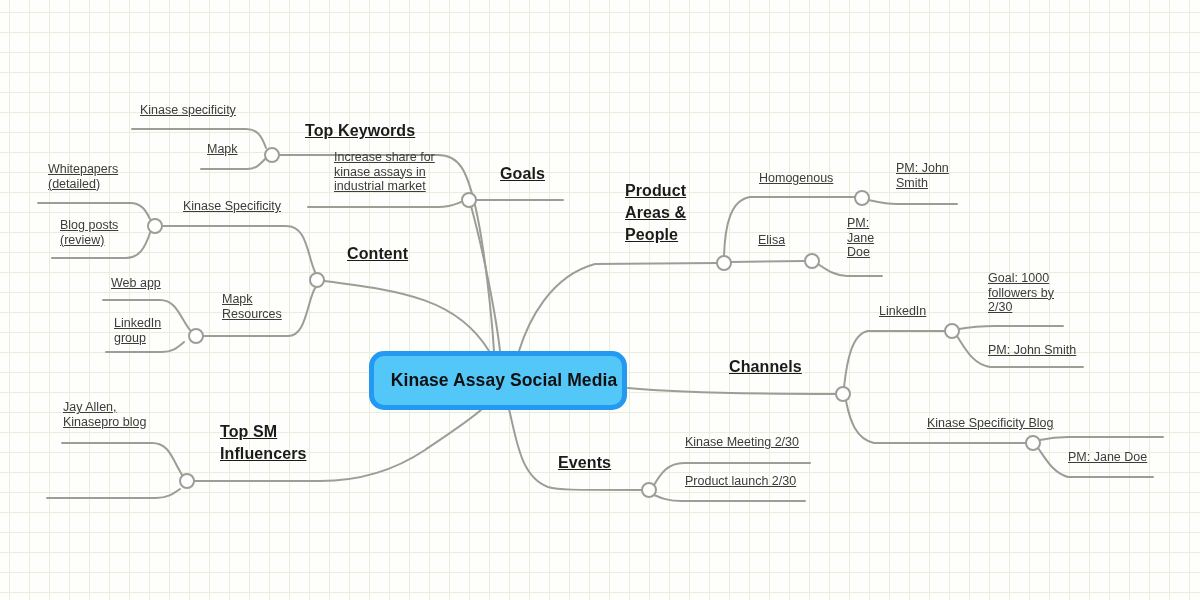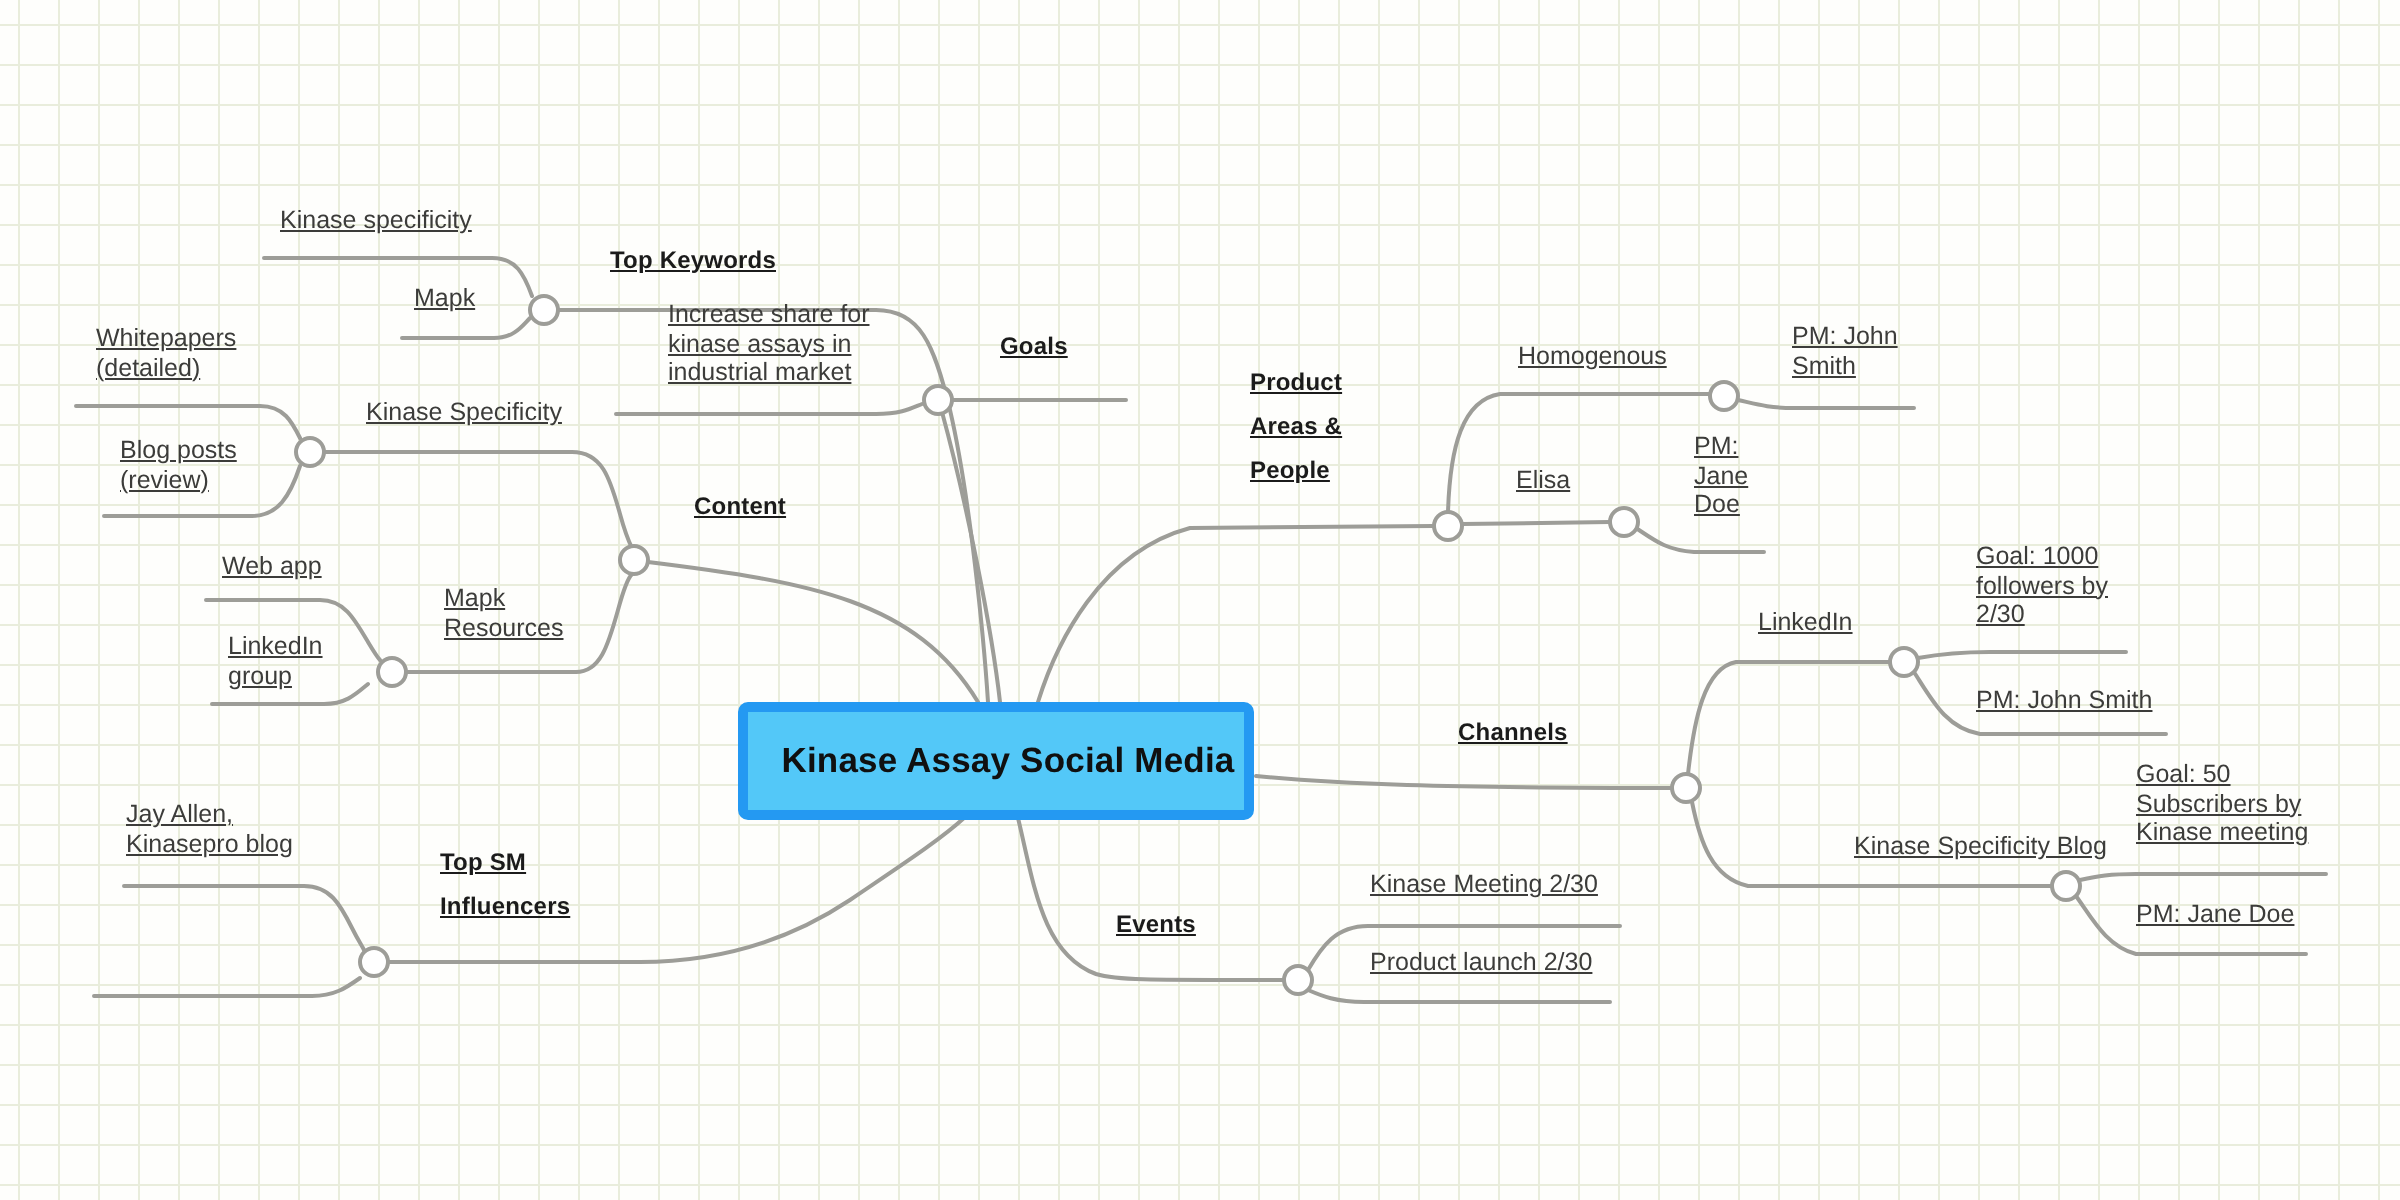--- a/index.html
+++ b/index.html
@@ -20,24 +20,24 @@
       linear-gradient(to right, var(--grid) 1px, transparent 1px),
       linear-gradient(to bottom, var(--grid) 1px, transparent 1px);
     background-size:20px 20px;
     background-position:9px 12px;
   }
   svg.wires{position:absolute;left:0;top:0;}
   svg.wires path{fill:none;stroke:var(--line);stroke-width:2;stroke-linecap:round;}
   svg.wires circle{fill:#ffffff;stroke:var(--line);stroke-width:2;}
   .lbl,.topic{position:absolute;white-space:pre-line;text-decoration:underline;}
   .lbl{font-size:12.5px;line-height:14.5px;color:var(--child_text);}
-  .topic{font-size:12px;line-height:21.5px;font-weight:bold;color:var(--topic_text);letter-spacing:.1px;}
+  .topic{font-size:16px;line-height:21.5px;font-weight:bold;color:var(--topic_text);letter-spacing:.1px;}
   .central{
     position:absolute;left:369px;top:351px;width:258px;height:59px;
-    box-sizing:border-box;border:5px solid var(--node_border);border-radius:5px;
+    box-sizing:border-box;border:5px solid var(--node_border);border-radius:15px;
     background:var(--node_fill);display:flex;align-items:center;justify-content:center;
     font-size:17.5px;font-weight:bold;color:#101010;letter-spacing:.1px;padding-left:12px;
   }
 </style>
 </head>
 <body>
 
 <div class="canvas">
 
   <svg class="wires" width="1200" height="600" viewBox="0 0 1200 600">
@@ -140,18 +140,15 @@
   <div class="lbl" style="left:847px;top:216px;">PM:
 Jane
 Doe</div>
 
   <div class="lbl" style="left:879px;top:304px;">LinkedIn</div>
   <div class="lbl" style="left:988px;top:271px;">Goal: 1000
 followers by
 2/30</div>
   <div class="lbl" style="left:988px;top:343px;">PM: John Smith</div>
   <div class="lbl" style="left:879px;top:416px;margin-left:48px;">Kinase Specificity Blog</div>
-  <div class="lbl" style="left:1068px;top:380px;">Goal: 50
-Subscribers by
-Kinase meeting</div>
   <div class="lbl" style="left:1068px;top:450px;">PM: Jane Doe</div>
 
 </div>
 
 </body></html>

